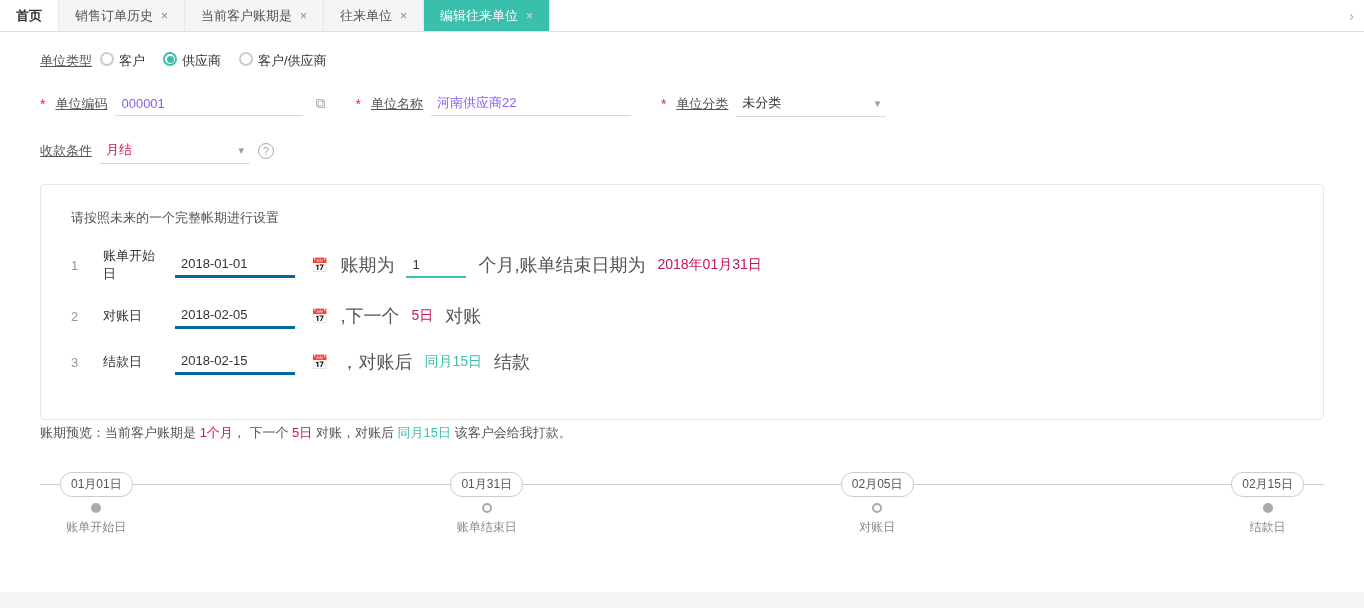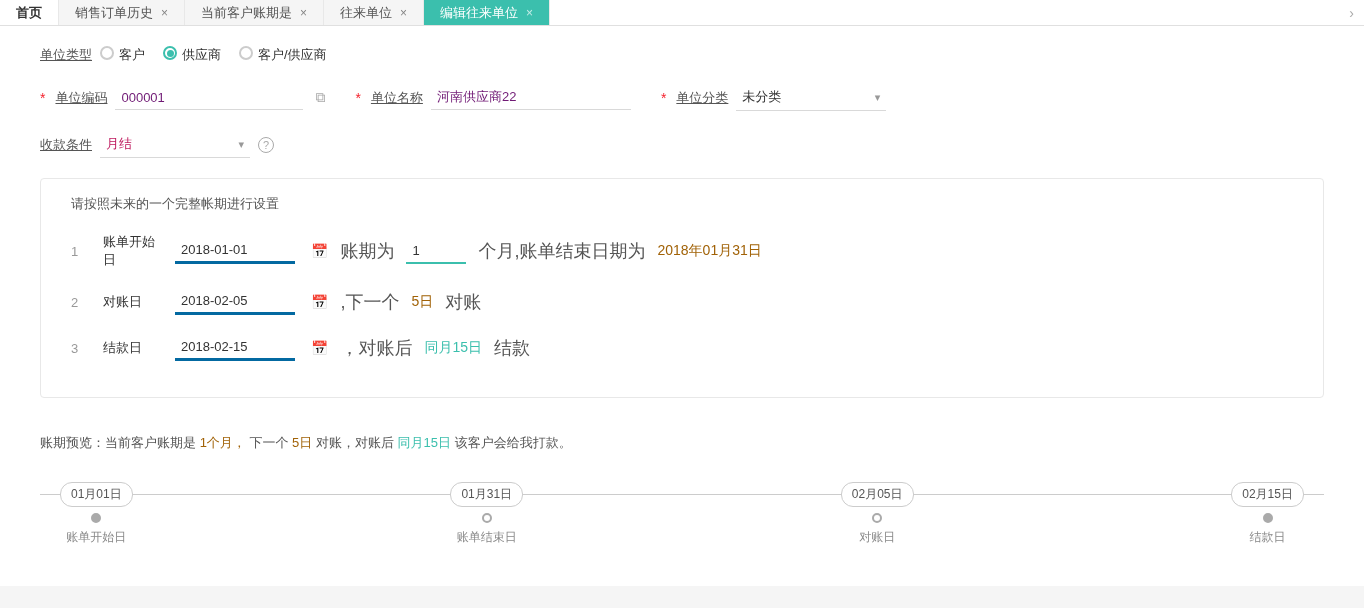--- a/index.html
+++ b/index.html
@@ -4,21 +4,21 @@
   <style>
     * { box-sizing: border-box; margin: 0; padding: 0; }
     body { font-family: 'Microsoft YaHei', Arial, sans-serif; font-size: 14px; color: #333; background: #f5f5f5; }
 
     
     .tab-bar {
       display: flex;
       align-items: stretch;
       background: #fff;
       border-bottom: 1px solid #e0e0e0;
-      height: 26px;
+      height: 32px;
       padding-left: 0;
     }
     .tab-item {
       display: flex;
       align-items: center;
       padding: 0 16px;
       cursor: pointer;
       font-size: 13px;
       color: #555;
       border-right: 1px solid #e8e8e8;
@@ -77,21 +77,21 @@
     .required-star {
       color: #f5222d;
       margin-right: 2px;
     }
     .form-input {
       border: none;
       border-bottom: 1px solid #d9d9d9;
       padding: 4px 6px;
       font-size: 13px;
       outline: none;
-      color: #701a75;
+      color: #8b5cf6;
       background: transparent;
       min-width: 120px;
     }
     .form-input.wide { min-width: 200px; }
 
     
     .radio-group {
       display: flex;
       align-items: center;
       gap: 18px;
@@ -160,22 +160,22 @@
       justify-content: center;
       font-size: 11px;
       color: #aaa;
       cursor: pointer;
     }
 
     
     .section-box {
       border: 1px solid #e8e8e8;
       border-radius: 4px;
-      padding: 16px 30px;
-      margin-bottom: 36px;
+      padding: 24px 30px;
+      margin-bottom: 4px;
     }
     .section-title {
       font-size: 13px;
       color: #555;
       margin-bottom: 20px;
     }
 
     
     .section-row {
       display: flex;
@@ -211,21 +211,21 @@
       color: #333;
       background: transparent;
       outline: none;
       width: 60px;
     }
     .row-desc {
       font-size: 18px;
       color: #555;
     }
     .highlight-orange {
-      color: #a16207;
+      color: #be185d;
     }
     .highlight-teal {
       color: #3bbfad;
     }
 
     
     .preview-text {
       font-size: 13px;
       color: #555;
       margin-bottom: 30px;

